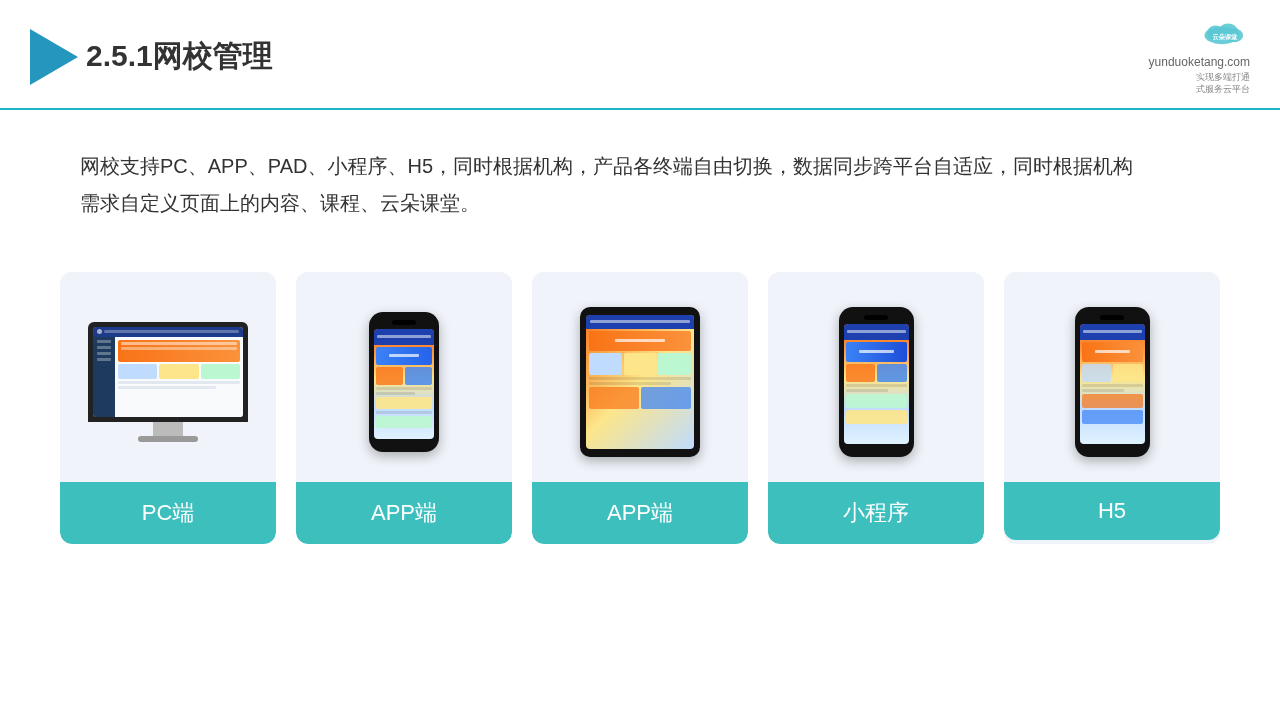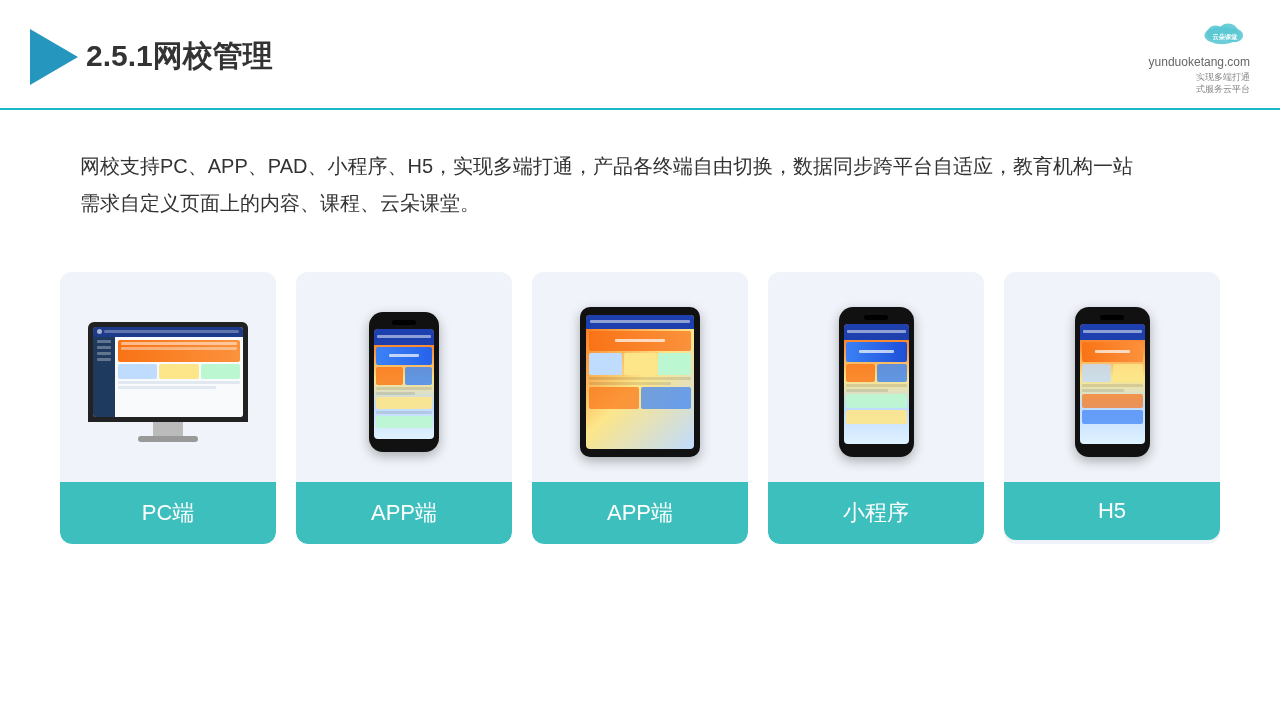--- a/index.html
+++ b/index.html
@@ -213,21 +213,21 @@
     </svg>
     <div style="text-align:right; line-height:1.4;">
       <div style="font-size:12px; color:#666;">yunduoketang.com</div>
       <div style="font-size:9px; color:#888; white-space:pre-line;">实现多端打通
 式服务云平台</div>
     </div>
   </div>
 </div>
 
 <div class="description">
-  <div>网校支持PC、APP、PAD、小程序、H5，实现多端打通，产品各终端自由切换，数据同步跨平台自适应，教育机构一站</div>
+  <div>网校支持PC、APP、PAD、小程序、H5，同时根据机构，产品各终端自由切换，数据同步跨平台自适应，同时根据机构</div>
   <div>需求自定义页面上的内容、课程、云朵课堂。</div>
 </div>
 
 <div class="cards-container">
 
   <div class="card">
     <div class="card-image-area">
       <div style="display:flex; flex-direction:column; align-items:center;">
         <div class="monitor-screen-outer">
           <div class="monitor-screen-inner">

